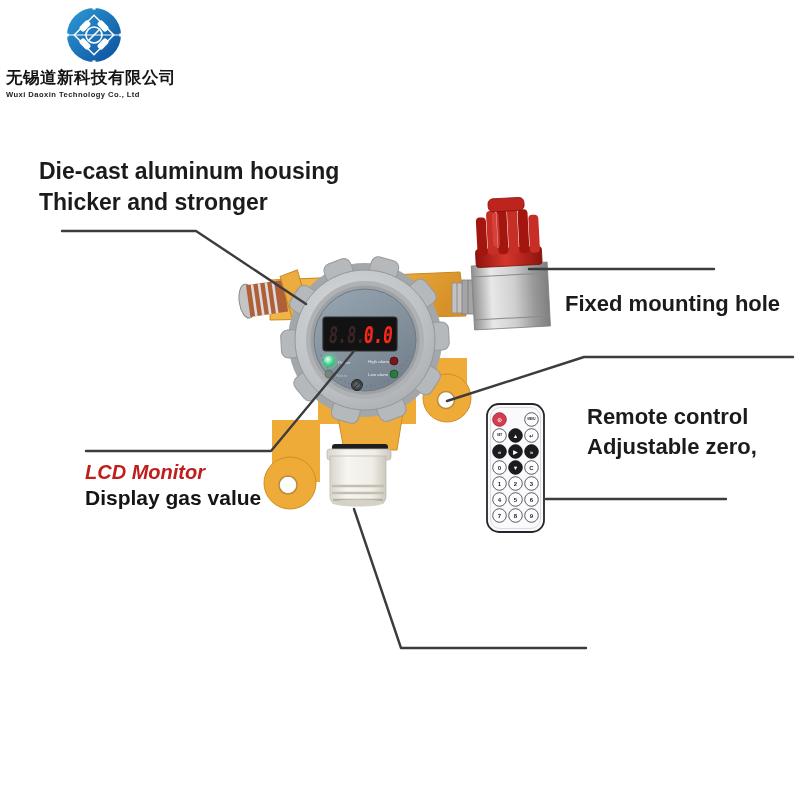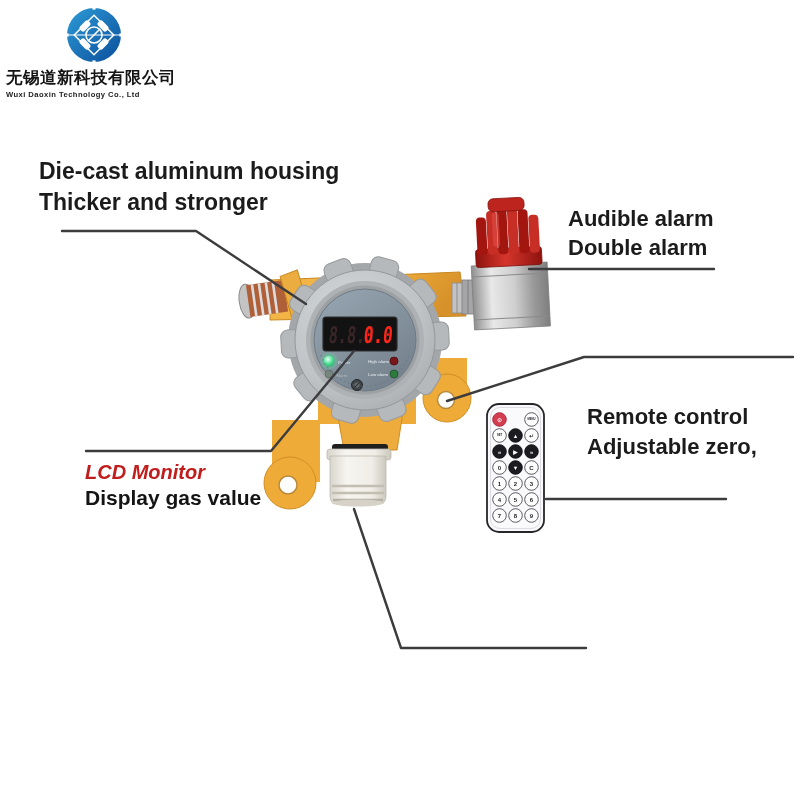--- a/index.html
+++ b/index.html
@@ -263,26 +263,23 @@
     </svg>
     <div class="company-cn">无锡道新科技有限公司</div>
     <div class="company-en">Wuxi Daoxin Technology Co., Ltd</div>
   </div>
 
   <div class="callout co-housing">
     <div>Die-cast aluminum housing</div>
     <div>Thicker and stronger</div>
   </div>
 
-  <div class="callout co-audible">
-    <div>Audible alarm</div>
-    <div>Double alarm</div>
-  </div>
 
   <div class="callout co-fixed">
+    <div>Fixed mounting hole</div>
   </div>
 
   <div class="callout co-remote">
     <div>Remote control</div>
     <div>Adjustable zero,</div>
   </div>
 
   <div class="callout co-lcd">
     <div class="red-t">LCD Monitor</div>
     <div class="blk-t">Display gas value</div>

